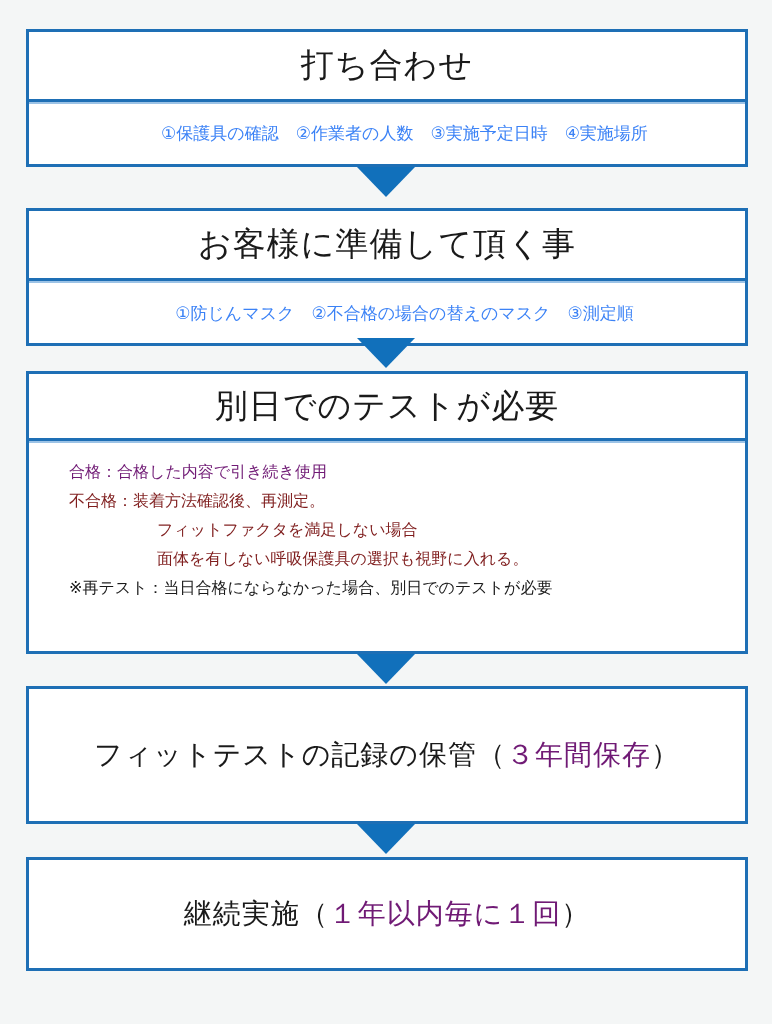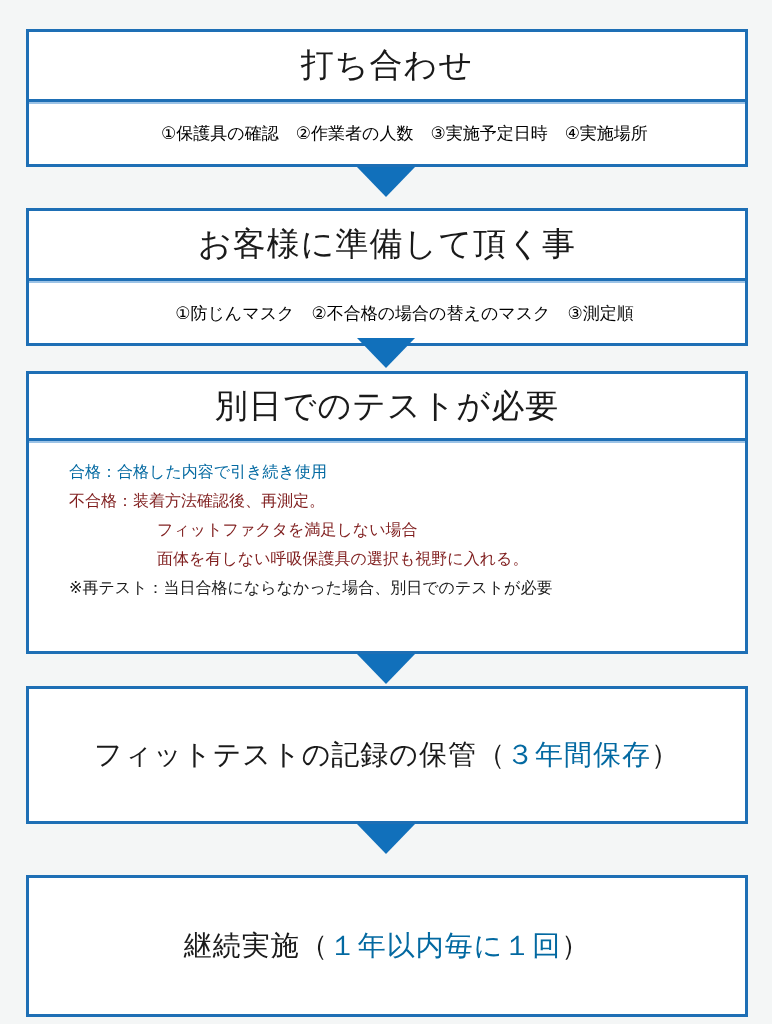--- a/index.html
+++ b/index.html
@@ -18,29 +18,29 @@
       border: 3px solid #1e6fb5;
     }
     .box-title {
       display: flex; align-items: center; justify-content: center;
       font-size: 33px; letter-spacing: 1px; color: #1a1a1a;
       border-bottom: 3px solid #1e6fb5;
       box-shadow: 0 2px 0 #9cc3e6;
     }
     .box-sub {
       display: flex; align-items: center; justify-content: center;
-      font-size: 17px; color: #000000; white-space: pre; padding-left: 35px;
+      font-size: 17px; color: #3b82f6; white-space: pre; padding-left: 35px;
     }
     .box-only {
       display: flex; align-items: center; justify-content: center;
       height: 100%;
       font-size: 28px; letter-spacing: 1px; color: #1a1a1a;
       white-space: pre;
     }
-    .red { color: #0369a1; }
+    .red { color: #701a75; }
     .blue { color: #7f1d1d; }
     .black { color: #1a1a1a; }
     .detail-list { padding: 16px 0 0 40px; }
     .detail-line { font-size: 16px; line-height: 29px; white-space: pre; }
     .indent { padding-left: 88px; }
     .arrow {
       position: absolute; left: 357px; width: 0; height: 0;
       border-left: 29px solid transparent;
       border-right: 29px solid transparent;
       border-top: 30px solid #1170bb;
@@ -73,17 +73,17 @@
       <div class="detail-line black">※再テスト：当日合格にならなかった場合、別日でのテストが必要</div>
     </div>
   </div>
   <div class="arrow" style="top:654px;"></div>
 
   <div class="box" style="top:686px;height:138px;">
     <div class="box-only"><span>フィットテストの記録の保管（</span><span class="red">３年間保存</span><span>）</span></div>
   </div>
   <div class="arrow" style="top:824px;"></div>
 
-  <div class="box" style="top:875px;height:142px;">
+  <div class="box" style="top:857px;height:114px;">
     <div class="box-only"><span>継続実施（</span><span class="red">１年以内毎に１回</span><span>）</span></div>
   </div>
 
 </div>
 
 </body></html>

